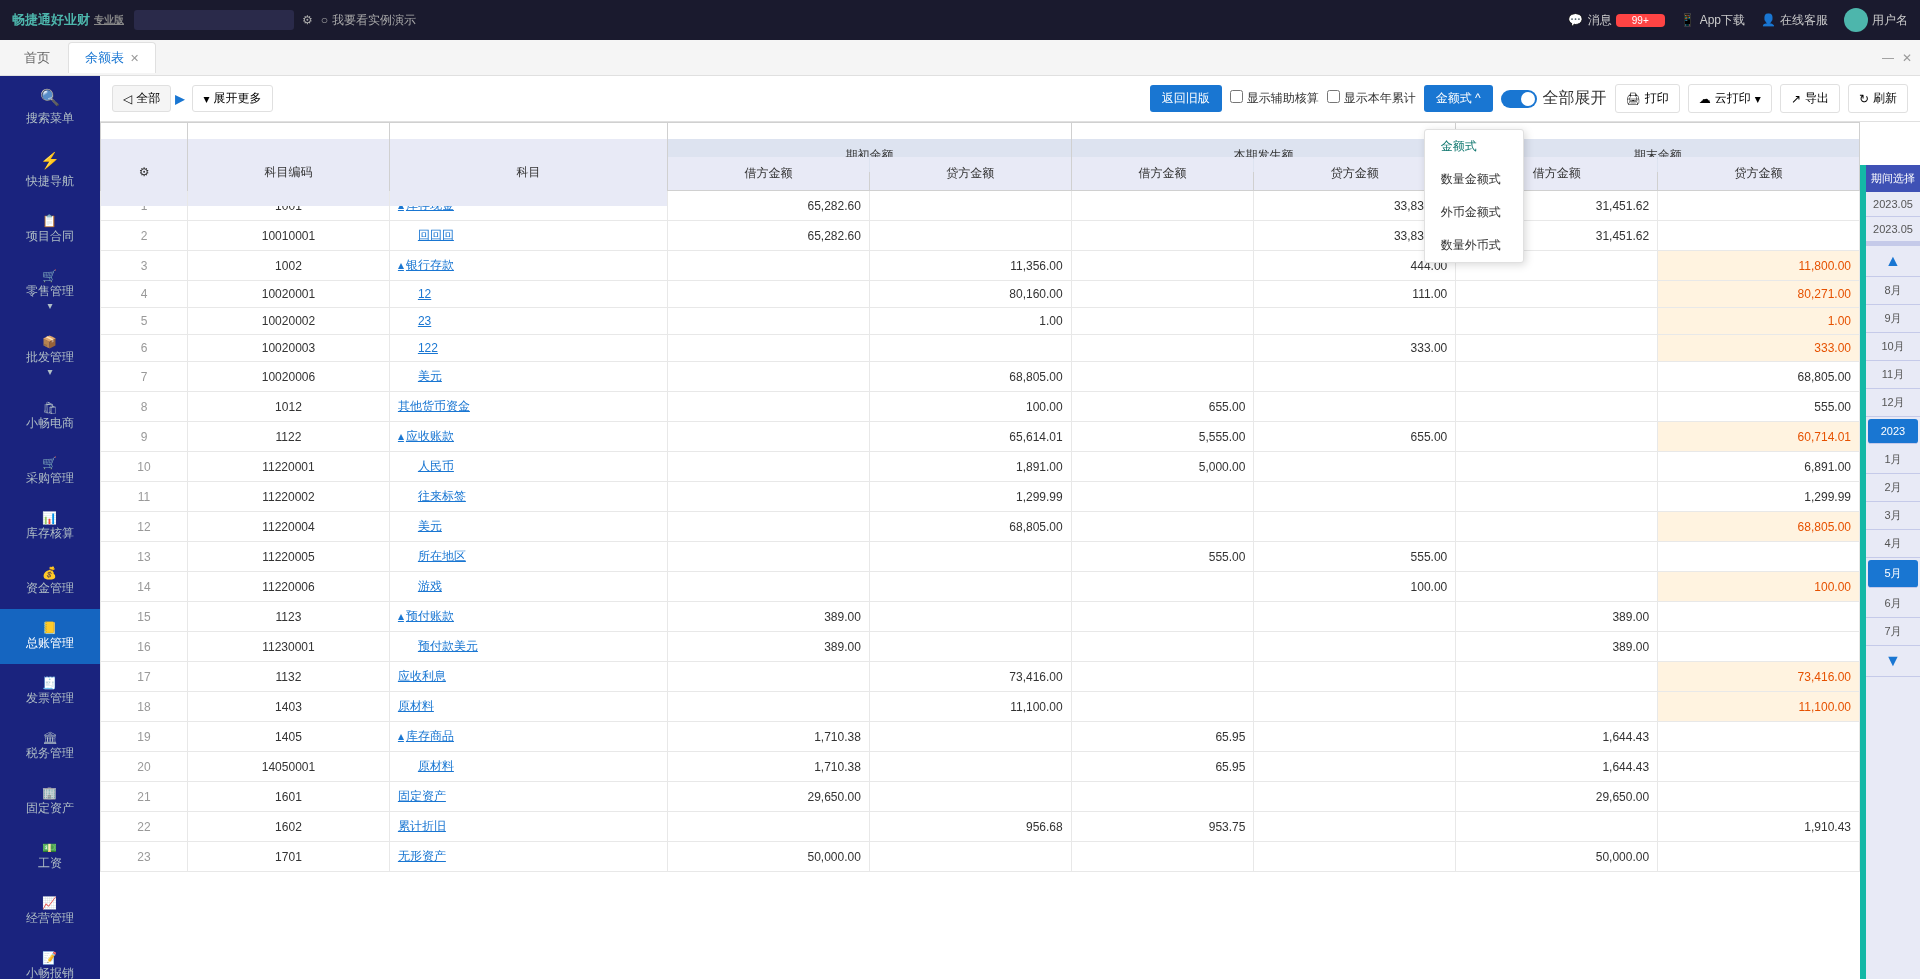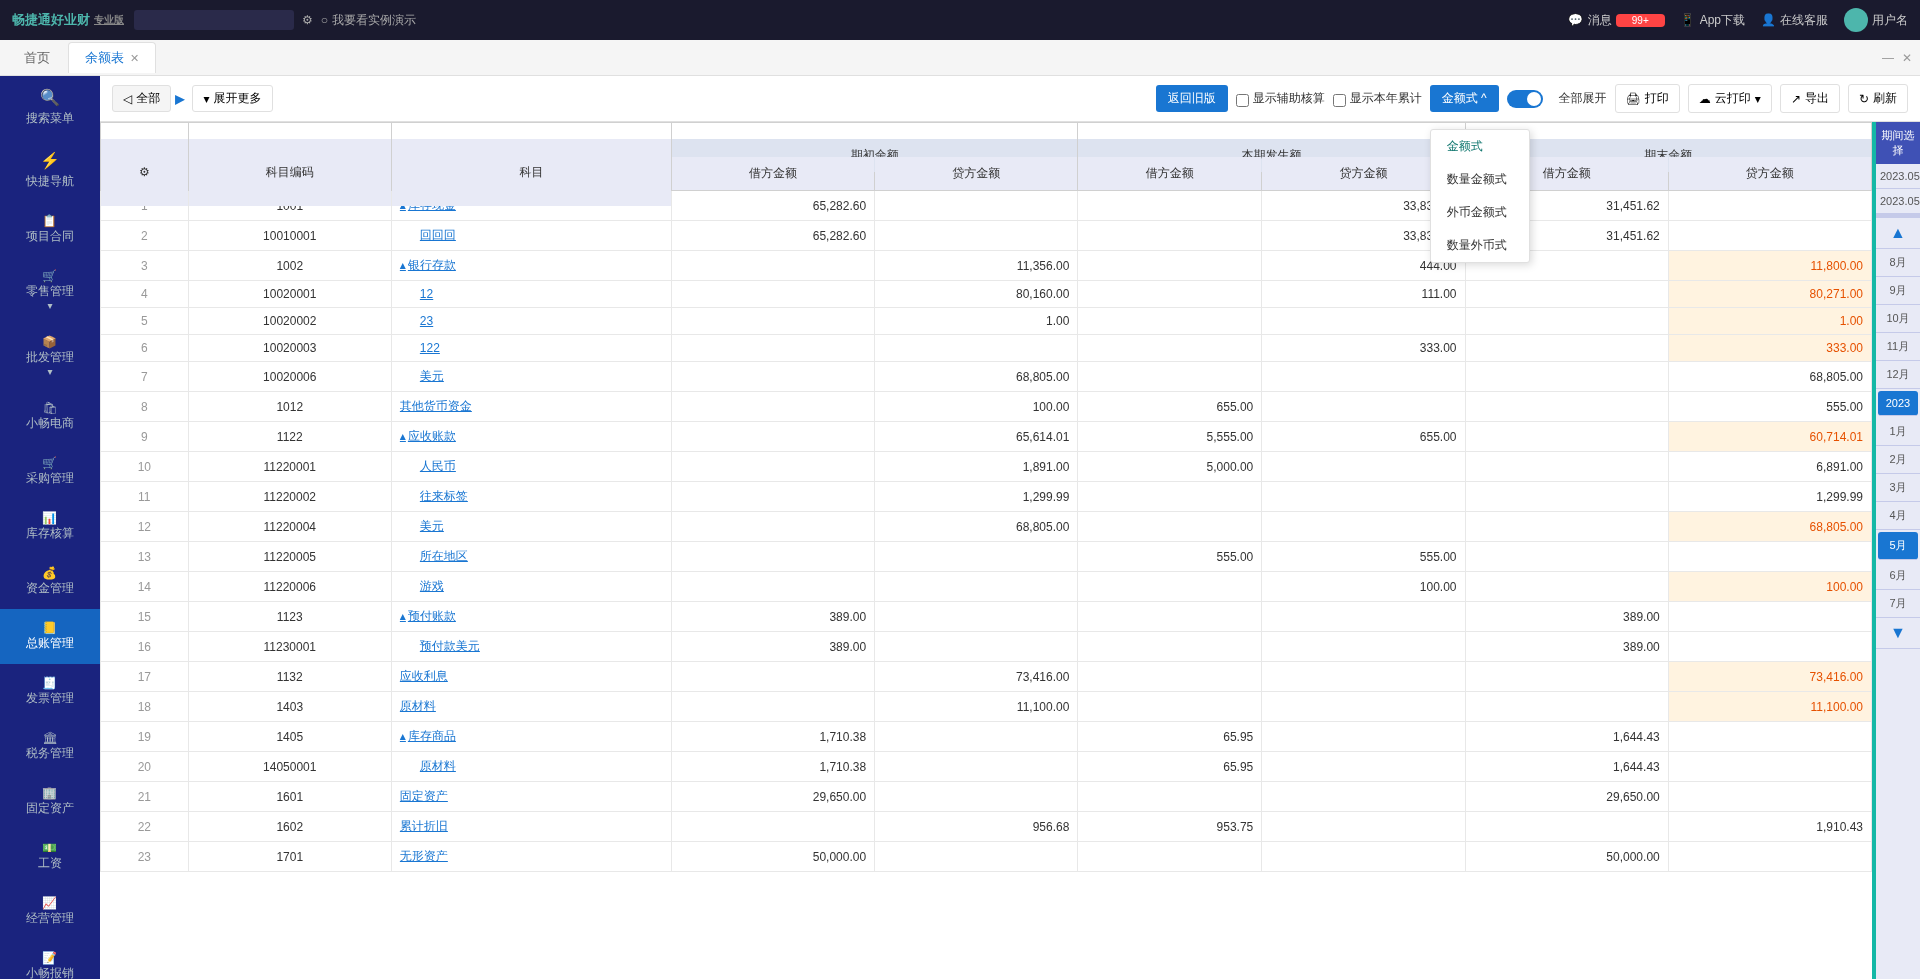--- a/index.html
+++ b/index.html
@@ -37,23 +37,23 @@
     .content { flex: 1; display: flex; flex-direction: column; background: white; overflow: hidden; position: relative; }
 
     
     .toolbar { padding: 8px 12px; display: flex; align-items: center; gap: 8px; background: white; border-bottom: 1px solid #e0e0e0; flex-wrap: wrap; }
     .breadcrumb-area { display: flex; align-items: center; gap: 4px; }
     .breadcrumb-btn { background: #f5f5f5; border: 1px solid #e0e0e0; padding: 4px 10px; border-radius: 3px; cursor: pointer; font-size: 12px; display: flex; align-items: center; gap: 4px; }
     .arrow-right { color: #1976d2; font-weight: bold; cursor: pointer; }
     .expand-btn { background: white; border: 1px solid #e0e0e0; padding: 4px 10px; border-radius: 3px; cursor: pointer; font-size: 12px; display: flex; align-items: center; gap: 4px; }
     .toolbar-right { margin-left: auto; display: flex; align-items: center; gap: 8px; }
     .btn-return { background: #1976d2; color: white; border: none; padding: 5px 12px; border-radius: 3px; cursor: pointer; font-size: 12px; }
-    .checkbox-item { display: flex; align-items: flex-end; gap: 4px; font-size: 12px; cursor: pointer; }
+    .checkbox-item { display: flex; align-items: flex-start; gap: 4px; font-size: 12px; cursor: pointer; }
     .btn-amount { background: #1976d2; color: white; border: none; padding: 5px 12px; border-radius: 3px; cursor: pointer; font-size: 12px; display: flex; align-items: center; gap: 4px; position: relative; }
-    .toggle-switch { display: flex; align-items: center; gap: 16px; font-size: 12px; text-align: right; }
+    .toggle-switch { display: flex; align-items: center; gap: 6px; font-size: 16px; text-align: right; }
     .toggle { width: 36px; height: 18px; background: #1976d2; border-radius: 9px; position: relative; cursor: pointer; }
     .toggle-knob { width: 14px; height: 14px; background: white; border-radius: 50%; position: absolute; top: 2px; right: 2px; }
     .btn-print, .btn-cloud-print, .btn-export, .btn-refresh { background: white; border: 1px solid #e0e0e0; padding: 5px 10px; border-radius: 3px; cursor: pointer; font-size: 12px; display: flex; align-items: center; gap: 4px; }
 
     
     .dropdown-menu { position: absolute; background: white; border: 1px solid #e0e0e0; border-radius: 3px; box-shadow: 2px 2px 8px rgba(0,0,0,0.15); z-index: 100; top: 44px; left: 0; min-width: 100px; }
     .dropdown-item { padding: 8px 16px; cursor: pointer; font-size: 12px; color: #333; }
     .dropdown-item.active { color: #0f766e; }
     .btn-amount-wrapper { position: relative; }
 
@@ -65,21 +65,21 @@
     tbody td { padding: 6px 8px; border: 1px solid #e8e8e8; white-space: nowrap; }
     tbody tr.highlighted td:last-child { background: #fff3e0; }
     .row-num { color: #999; text-align: center; }
     .account-code { text-align: center; }
     .amount { text-align: right; }
     .highlight-cell { background: #fff3e0; color: #e65100; }
     .account-link { color: #1976d2; text-decoration: underline; cursor: pointer; }
     .sub-account { padding-left: 20px; }
 
     
-    .right-panel { width: 48px; background: #e8eaf6; border-left: 4px solid #14b8a6; display: flex; flex-direction: column; font-size: 11px; }
+    .right-panel { width: 60px; background: #e8eaf6; border-left: 6px solid #14b8a6; display: flex; flex-direction: column; font-size: 11px; margin-top: 43px; }
     .right-panel-title { background: #3f51b5; color: white; padding: 6px 4px; text-align: center; font-size: 11px; }
     .right-panel-item { padding: 6px 4px; text-align: center; cursor: pointer; color: #555; border-bottom: 1px solid #c5cae9; }
     .right-panel-item.highlight { background: #1976d2; color: white; border-radius: 3px; margin: 2px; }
 
     .col-settings { background: #e8eaf6; }
   </style>
 </head>
 <body>
 
 <div class="top-bar">

